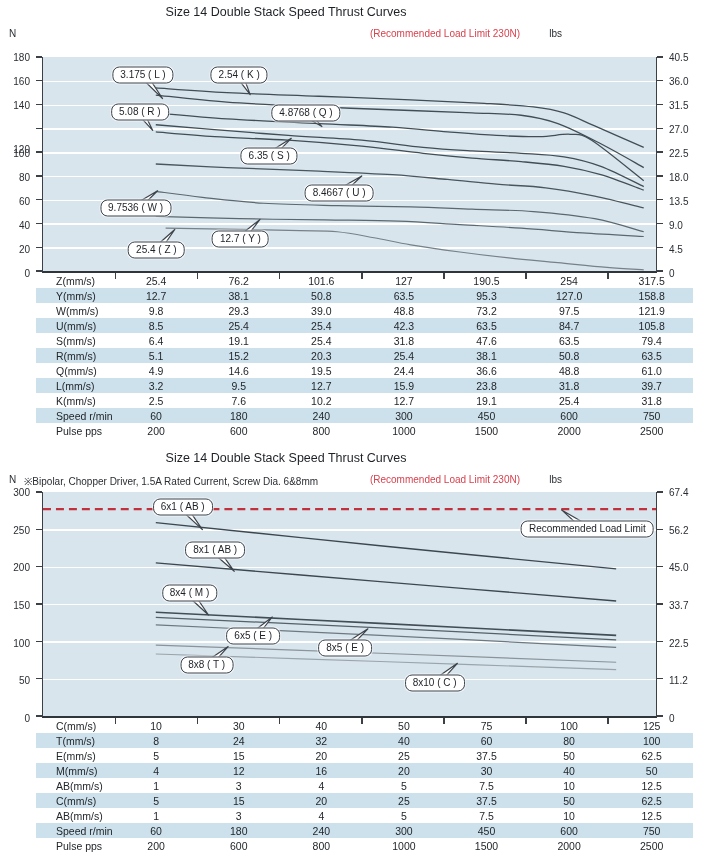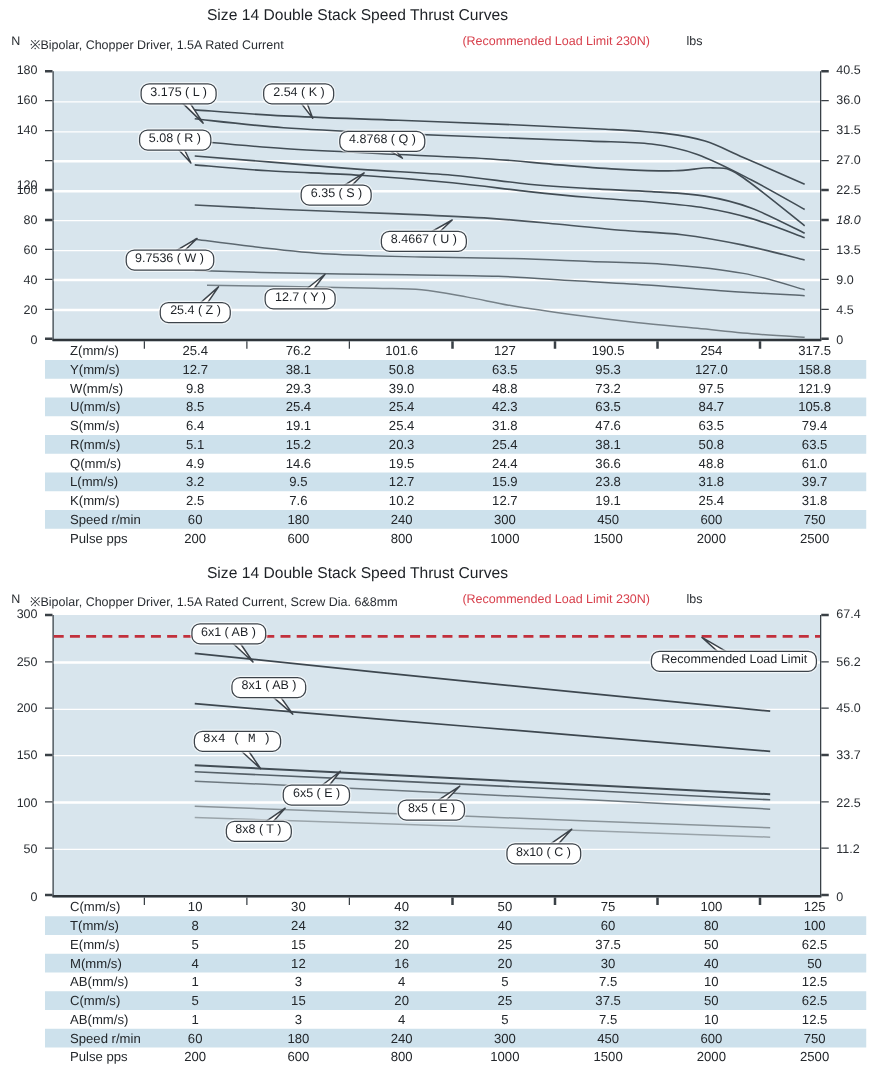--- a/index.html
+++ b/index.html
@@ -39,21 +39,20 @@
 </style>
 </head>
 <body>
 
 <div class="page">
 
   <div class="sec" id="sec0">
     <div class="title">Size 14 Double Stack Speed Thrust Curves</div>
     <div class="noterow">
       <span class="unitL">N</span>
-      <span class="note">※Bipolar, Chopper Driver, 1.5A Rated Current</span>
       <span class="limit">(Recommended Load Limit 230N)</span>
       <span class="unitR">lbs</span>
     </div>
     <div class="ylab">
         <div class="ytickL" style="top: 0%;">180</div>
         <div class="ytickL" style="top: 11.1111%;">160</div>
         <div class="ytickL" style="top: 22.2222%;">140</div>
         <div class="ytickL" style="top: 33.3333%; margin-top: 20px;">120</div>
         <div class="ytickL" style="top: 44.4444%;">100</div>
         <div class="ytickL" style="top: 55.5556%;">80</div>
@@ -127,21 +126,21 @@
         <div class="callout" style="left: 15.1%; top: 70.4%;">9.7536 ( W )</div>
         <div class="callout" style="left: 18.5%; top: 90.3%;">25.4 ( Z )</div>
         <div class="callout" style="left: 32.2%; top: 85.2%;">12.7 ( Y )</div>
       </div>
     <div class="yrlab">
         <div class="ytickR" style="top: 0%;">40.5</div>
         <div class="ytickR" style="top: 11.1111%;">36.0</div>
         <div class="ytickR" style="top: 22.2222%;">31.5</div>
         <div class="ytickR" style="top: 33.3333%;">27.0</div>
         <div class="ytickR" style="top: 44.4444%;">22.5</div>
-        <div class="ytickR" style="top: 55.5556%; font-style: italic;">18.0</div>
+        <div class="ytickR" style="top: 55.5556%;">18.0</div>
         <div class="ytickR" style="top: 66.6667%;">13.5</div>
         <div class="ytickR" style="top: 77.7778%;">9.0</div>
         <div class="ytickR" style="top: 88.8889%;">4.5</div>
         <div class="ytickR" style="top: 100%;">0</div>
       </div>
     <div class="tbl">
         <div class="trow">
           <div class="tlabel">Z(mm/s)</div>
           <div class="tcell">25.4</div>
           <div class="tcell">76.2</div>
@@ -311,21 +310,21 @@
           <path d="M191.88,80.00399999999999 L170.29668424037953,61.270312967797345 L175.33331575962052,56.70168703220266 Z" fill="#ffffff" stroke="#3c434a" stroke-width="1.2" stroke-linejoin="round"></path>
           <path d="M166.05,124.07399999999998 L144.40818980794046,104.14411839947694 L149.5618101920595,99.70788160052307 Z" fill="#ffffff" stroke="#3c434a" stroke-width="1.2" stroke-linejoin="round"></path>
           <path d="M230.01,126.10799999999999 L213.3440395561486,147.5012756604495 L208.54596044385138,142.68272433955053 Z" fill="#ffffff" stroke="#3c434a" stroke-width="1.2" stroke-linejoin="round"></path>
           <path d="M325.95,138.08599999999998 L305.3730824073465,159.6807387894632 L301.0169175926535,154.4592612105368 Z" fill="#ffffff" stroke="#3c434a" stroke-width="1.2" stroke-linejoin="round"></path>
           <path d="M185.73,155.94 L166.45393754804772,177.47395684374877 L161.9560624519523,172.37404315625125 Z" fill="#ffffff" stroke="#3c434a" stroke-width="1.2" stroke-linejoin="round"></path>
           <path d="M415.73999999999995,172.89000000000001 L395.23678240489363,195.55144499469796 L390.7332175951064,190.45655500530208 Z" fill="#ffffff" stroke="#3c434a" stroke-width="1.2" stroke-linejoin="round"></path>
           <path d="M520.29,18.080000000000002 L548.1335321877657,34.32434890381432 L544.1064678122343,39.80365109618567 Z" fill="#ffffff" stroke="#3c434a" stroke-width="1.2" stroke-linejoin="round"></path>
         </svg>
         <div class="callout" style="left: 22.8%; top: 6.6%;">6x1 ( AB )</div>
         <div class="callout" style="left: 28.1%; top: 26.1%;">8x1 ( AB )</div>
-        <div class="callout" style="left: 23.9%; top: 45.1%; font-family: Liberation Mono, monospace;">8x4 ( M )</div>
+        <div class="callout" style="left: 23.9%; top: 45.1%;">8x4 ( M )</div>
         <div class="callout" style="left: 34.3%; top: 64.2%;">6x5 ( E )</div>
         <div class="callout" style="left: 49.3%; top: 69.5%;">8x5 ( E )</div>
         <div class="callout" style="left: 26.7%; top: 77.4%;">8x8 ( T )</div>
         <div class="callout" style="left: 63.9%; top: 85.4%;">8x10 ( C )</div>
         <div class="callout" style="left: 88.8%; top: 16.4%;">Recommended Load Limit</div>
       </div>
     <div class="yrlab">
         <div class="ytickR" style="top: 0%;">67.4</div>
         <div class="ytickR" style="top: 16.6667%;">56.2</div>
         <div class="ytickR" style="top: 33.3333%;">45.0</div>

